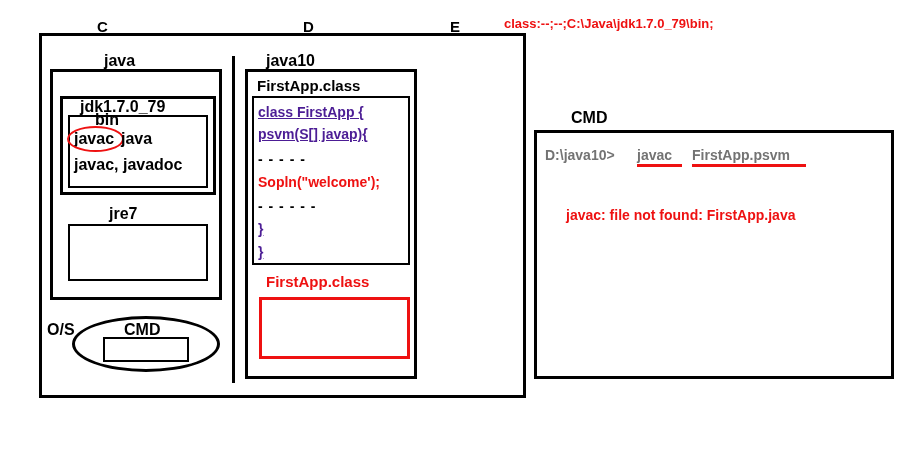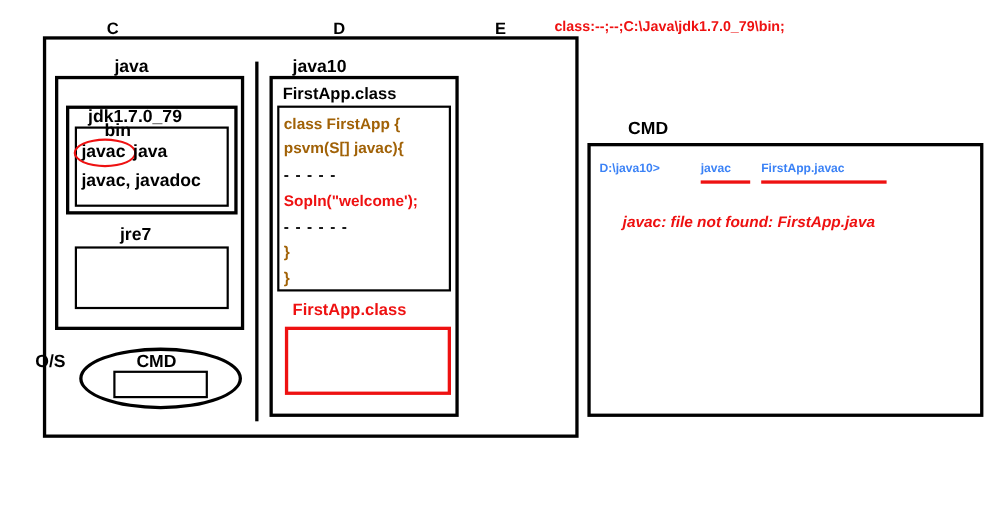--- a/index.html
+++ b/index.html
@@ -67,23 +67,24 @@
   .lbl-red {
     font-size: 14px;
     font-weight: bold;
     color: #ee1111;
     line-height: 1;
     white-space: nowrap;
   }
   .code-line {
     font-size: 14px;
     font-weight: bold;
-    color: #a16207;
-    line-height: 1;
-    white-space: nowrap;
+    color: #4c1d95;
+    line-height: 1;
+    white-space: nowrap;
+    text-decoration: underline;
   }
   .code-line-red {
     font-size: 14px;
     font-weight: bold;
     color: #ee1111;
     line-height: 1;
     white-space: nowrap;
   }
   .dashes {
     font-size: 14px;
@@ -114,23 +115,23 @@
     height: 3px;
   }
 
   .cmd-title {
     font-size: 16px;
     font-weight: bold;
     color: #000000;
     line-height: 1;
   }
   .cmd-prompt {
-    font-size: 11px;
-    font-weight: bold;
-    color: #3b82f6;
+    font-size: 14px;
+    font-weight: bold;
+    color: #737373;
     line-height: 1;
     white-space: nowrap;
   }
   .cmd-error {
     font-size: 14px;
     font-weight: bold;
     color: #ee1111;
     line-height: 1;
     white-space: nowrap;
   }
@@ -161,47 +162,47 @@
 <div class="abs box-thin" style="left:68px; top:115px; width:140px; height:73px;"></div>
 
 <div class="abs lbl" style="left:74px; top:131px; color:#000;">javac</div>
 <div class="abs ellipse-red" style="left:67px; top:126px; width:57px; height:26px;"></div>
 <div class="abs lbl" style="left:121px; top:131px;">java</div>
 <div class="abs lbl" style="left:74px; top:157px;">javac, javadoc</div>
 
 <div class="abs lbl" style="left:109px; top:206px;text-align:right;">jre7</div>
 <div class="abs box-thin" style="left:68px; top:224px; width:140px; height:57px;"></div>
 
-<div class="abs lbl" style="left:32px; top:322px;">O/S</div>
+<div class="abs lbl" style="left:47px; top:322px;">O/S</div>
 <div class="abs ellipse-black" style="left:72px; top:316px; width:148px; height:56px;"></div>
 <div class="abs lbl" style="left:124px; top:322px;">CMD</div>
 <div class="abs box-thin" style="left:103px; top:337px; width:86px; height:25px;"></div>
 
 <div class="abs lbl" style="left:266px; top:53px;">java10</div>
 
 <div class="abs box" style="left:245px; top:69px; width:172px; height:310px;"></div>
 
 <div class="abs lbl" style="left:257px; top:78px; font-size:15px;">FirstApp.class</div>
 
 <div class="abs box-thin" style="left:252px; top:96px; width:158px; height:169px;"></div>
 
 <div class="abs code-line" style="left:258px; top:105px;">class FirstApp {</div>
-<div class="abs code-line" style="left:258px; top:127px;">psvm(S[] javac){</div>
+<div class="abs code-line" style="left:258px; top:127px;">psvm(S[] javap){</div>
 <div class="abs dashes" style="left:258px; top:152px;">- - - - -</div>
 <div class="abs code-line-red" style="left:258px; top:175px;">Sopln("welcome');</div>
 <div class="abs dashes" style="left:258px; top:199px;">- - - - - -</div>
 <div class="abs code-line" style="left:258px; top:222px;">}</div>
 <div class="abs code-line" style="left:258px; top:245px;">}</div>
 
 <div class="abs lbl-red" style="left:266px; top:274px; font-size:15px;">FirstApp.class</div>
 <div class="abs box-red" style="left:259px; top:297px; width:151px; height:62px;"></div>
 
 <div class="abs cmd-title" style="left:571px; top:110px;">CMD</div>
 
 <div class="abs box" style="left:534px; top:130px; width:360px; height:249px;"></div>
 
 <div class="abs cmd-prompt" style="left:545px; top:148px;">D:\java10&gt;</div>
 <div class="abs cmd-prompt" style="left:637px; top:148px;">javac</div>
 <div class="abs underline-red" style="left:637px; top:164px; width:45px;"></div>
-<div class="abs cmd-prompt" style="left:692px; top:148px;">FirstApp.javac</div>
+<div class="abs cmd-prompt" style="left:692px; top:148px;">FirstApp.psvm</div>
 <div class="abs underline-red" style="left:692px; top:164px; width:114px;"></div>
 
-<div class="abs cmd-error" style="left:566px; top:194px;font-style:italic;">javac: file not found: FirstApp.java</div>
+<div class="abs cmd-error" style="left:566px; top:208px;">javac: file not found: FirstApp.java</div>
 
 </body></html>

